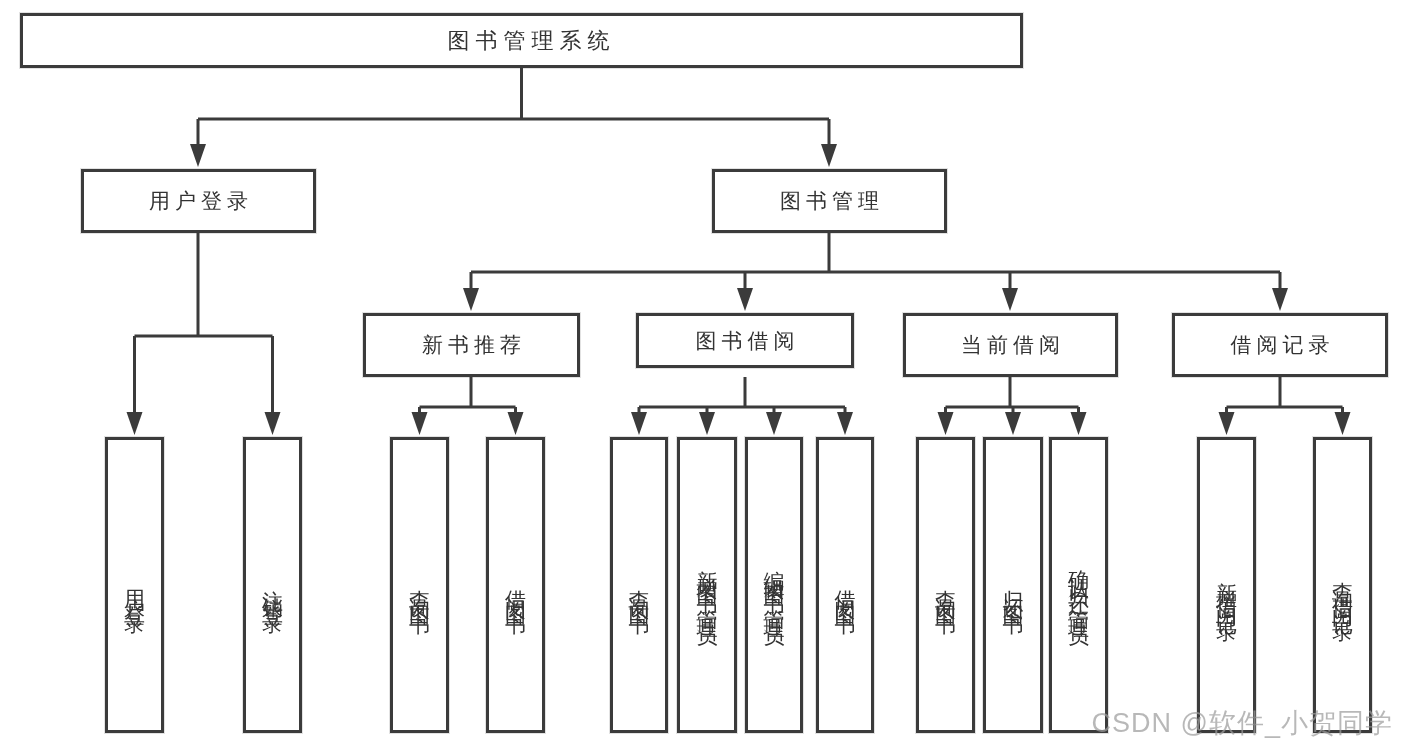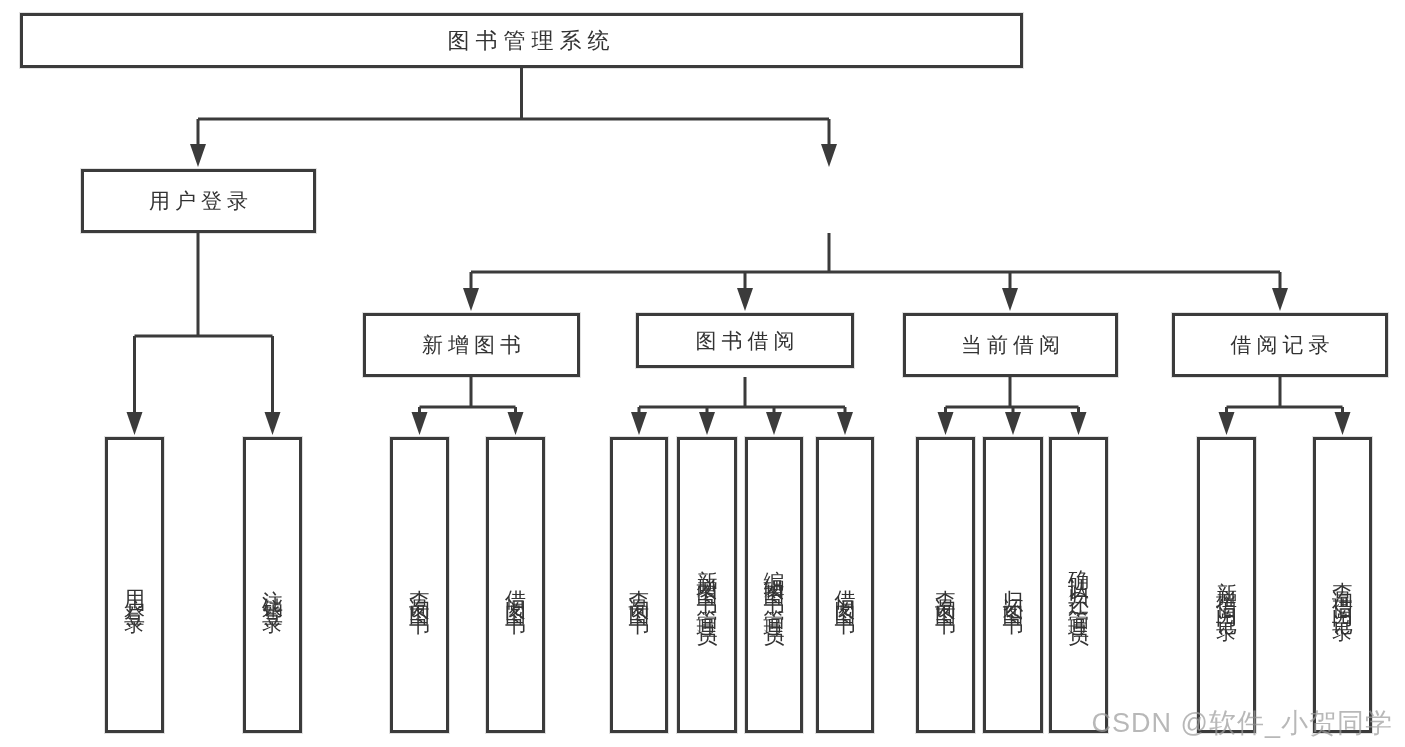--- a/index.html
+++ b/index.html
@@ -92,23 +92,26 @@
     </g>
   </svg>
 
   <div class="box h-root" style="left:20px;top:13px;width:1003px;height:55px;">
     <span>图书管理系统</span>
   </div>
 
   <div class="box" style="left:81px;top:169px;width:235px;height:64px;">
     <span>用户登录</span>
   </div>
+  <div class="box" style="left:712px;top:169px;width:235px;height:64px;">
+    <span>图书管理</span>
+  </div>
 
   <div class="box" style="left:363px;top:313px;width:217px;height:64px;">
-    <span>新增图书</span>
+    <span>新书推荐</span>
   </div>
   <div class="box" style="left:636px;top:313px;width:218px;height:55px;">
     <span>图书借阅</span>
   </div>
   <div class="box" style="left:903px;top:313px;width:215px;height:64px;">
     <span>当前借阅</span>
   </div>
   <div class="box" style="left:1172px;top:313px;width:216px;height:64px;">
     <span>借阅记录</span>
   </div>

